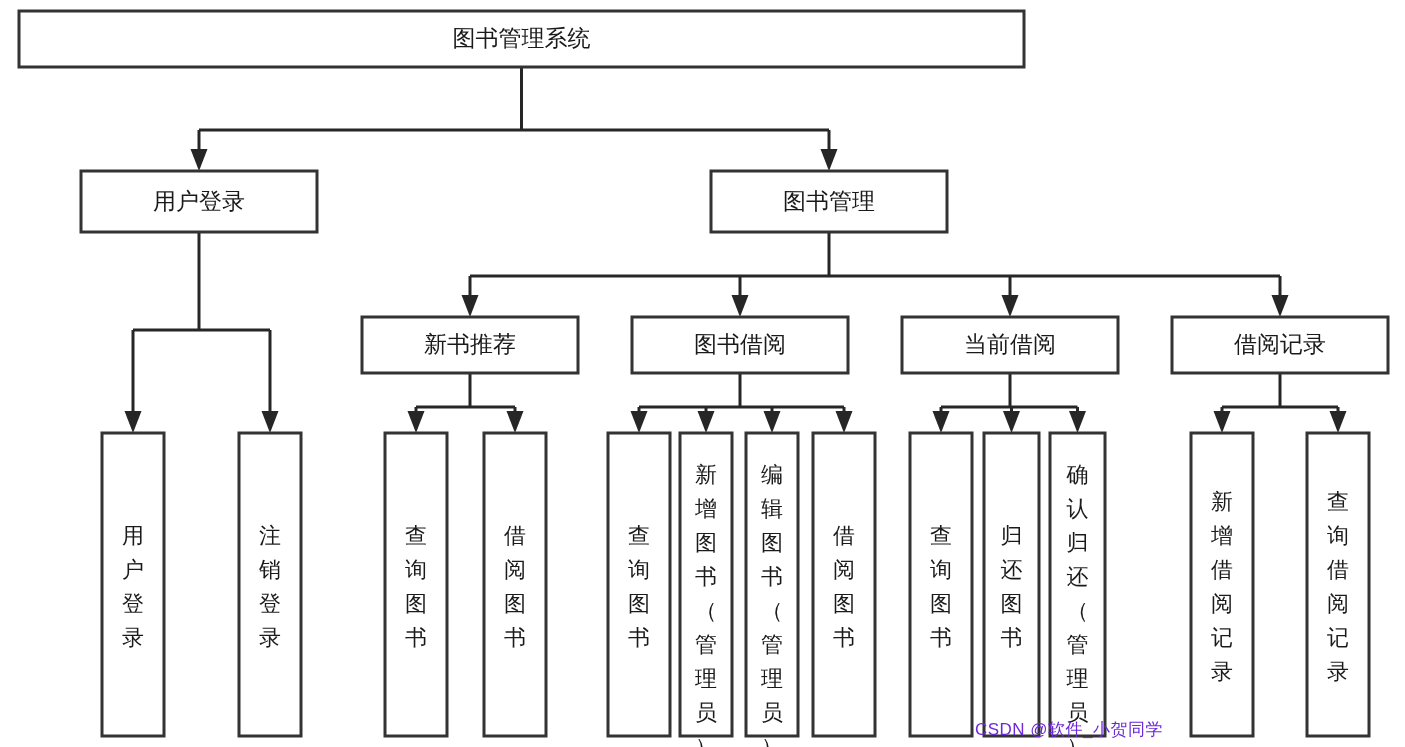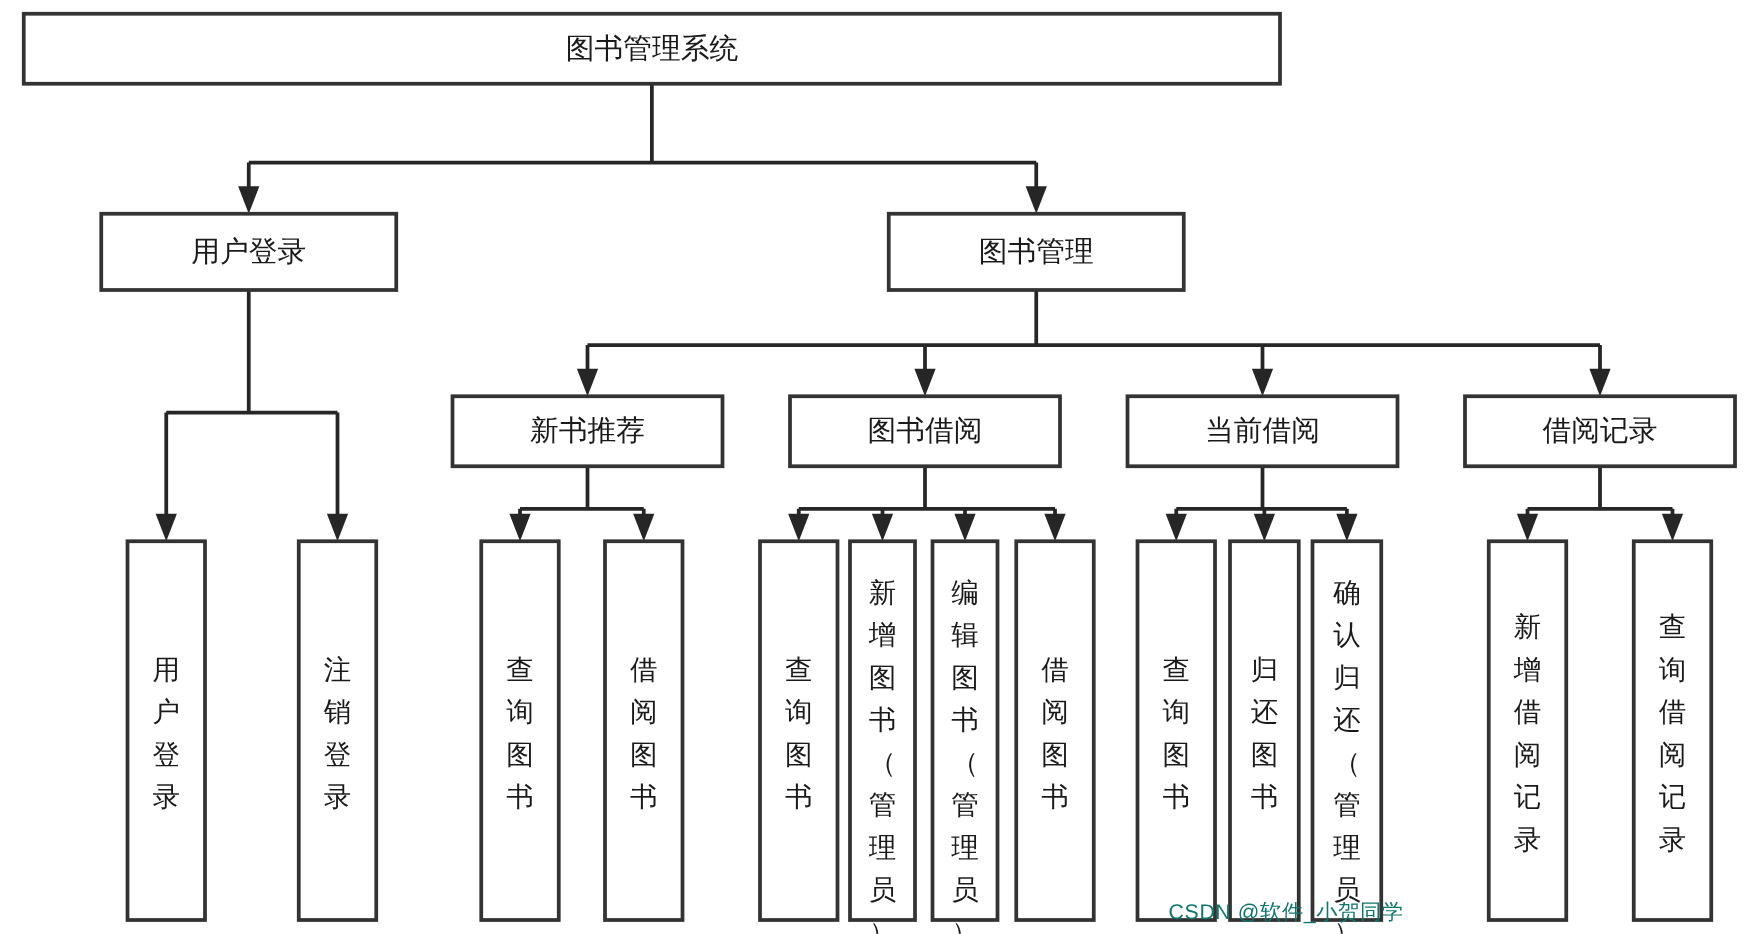--- a/index.html
+++ b/index.html
@@ -11,20 +11,21 @@
     width: 1405px;
     height: 747px;
     font-family: "Liberation Sans", "DejaVu Sans", sans-serif;
     overflow: hidden;
     position: relative;
   }
   #diagram-root {
     position: relative;
     width: 1137px;
     height: 747px;
+    padding-left: 40px;
   }
   svg.diagram-canvas {
     position: absolute;
     left: 0;
     top: 0;
     width: 1405px;
     height: 747px;
     display: block;
   }
   .node-box {
@@ -55,21 +56,21 @@
     font-size: 22px;
     fill: #1a1a1a;
     text-anchor: middle;
   }
   .watermark-text {
     position: absolute;
     right: 14px;
     bottom: 6px;
     font-family: "Liberation Sans", "DejaVu Sans", sans-serif;
     font-size: 17px;
-    color: #0f766e;
+    color: #6d28d9;
     white-space: nowrap;
     letter-spacing: 0.5px;
     user-select: none;
   }
 </style>
 </head>
 <body>
 
 <div id="diagram-root">
   <svg class="diagram-canvas" viewBox="0 0 1405 747">

